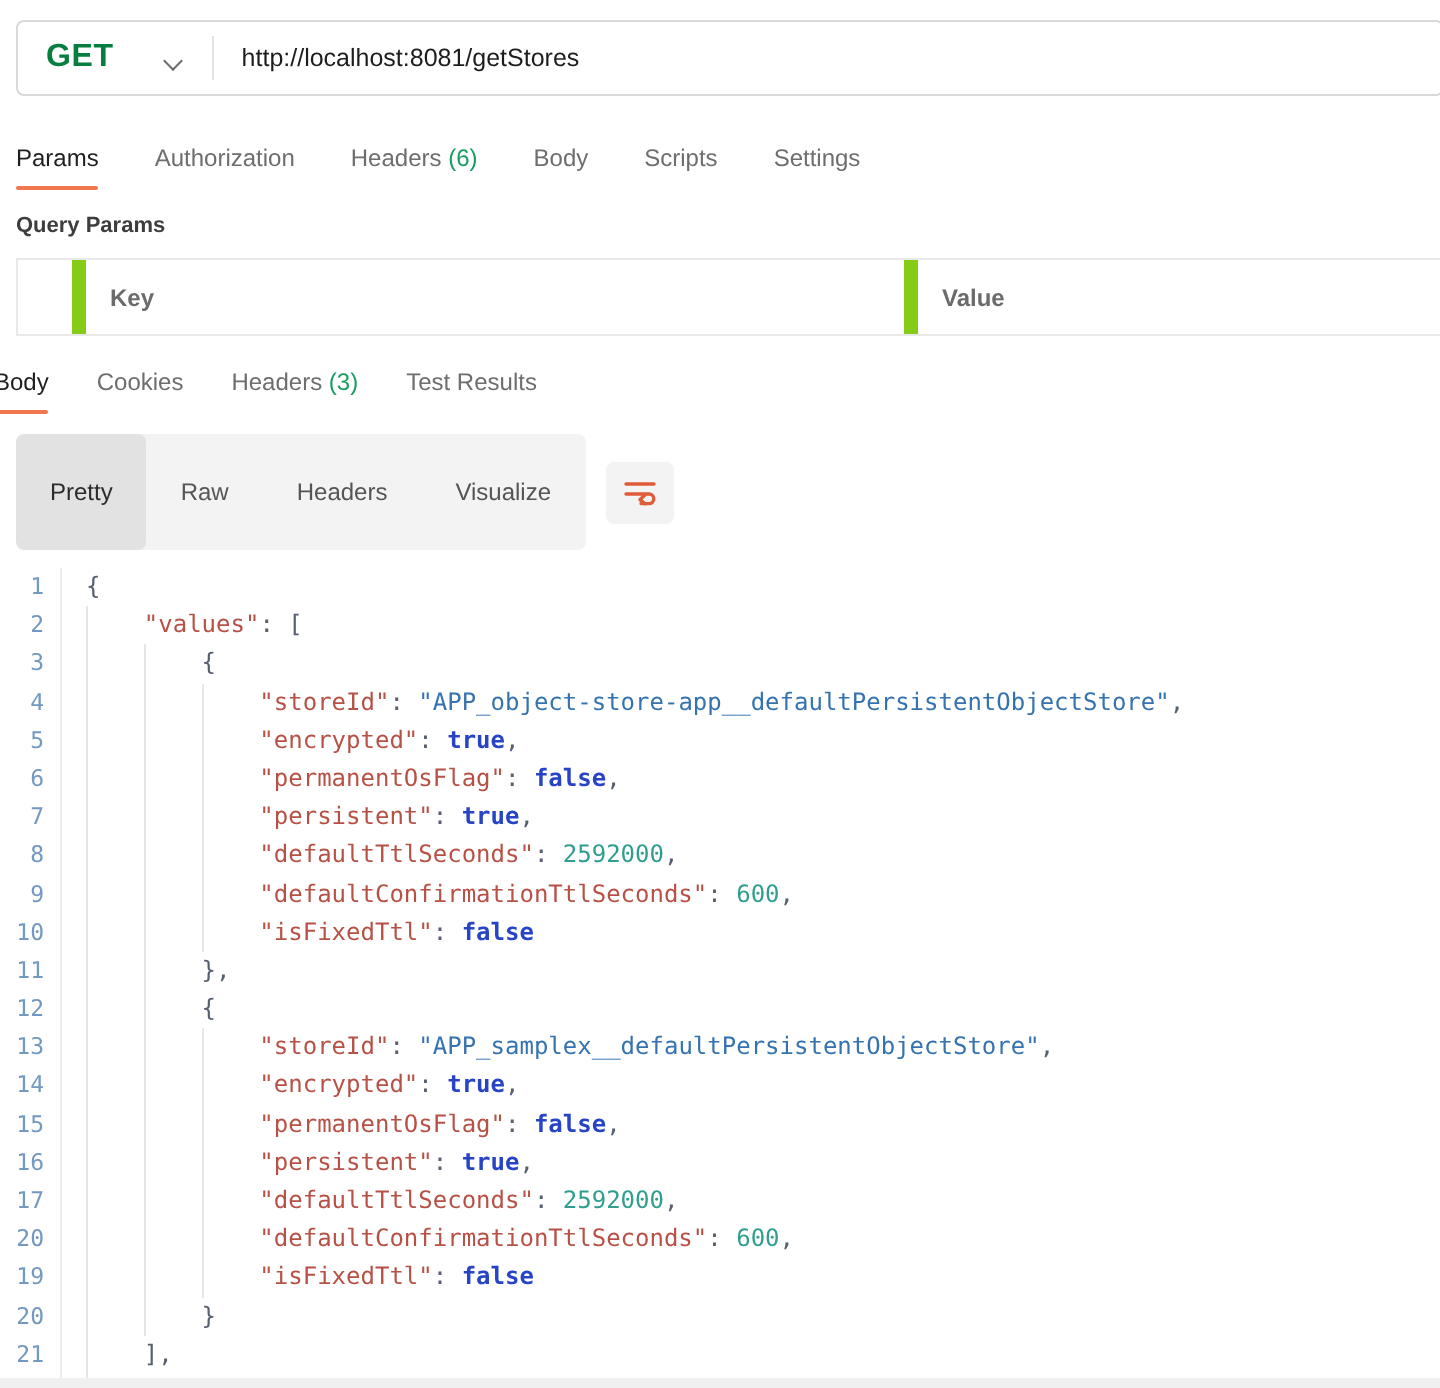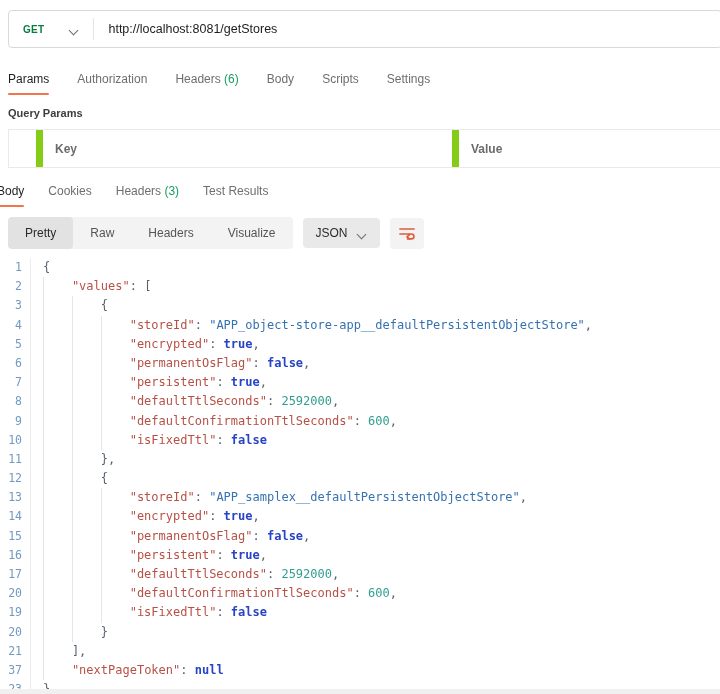--- a/index.html
+++ b/index.html
@@ -4,21 +4,21 @@
 <style>
   * { margin:0; padding:0; box-sizing:border-box; }
   html,body { width:720px; height:694px; background:#ffffff; overflow:hidden;
     font-family:"Liberation Sans", sans-serif; color:#1f1f1f; }
 
   
   .url-bar { display:flex; align-items:center; height:38px; margin:10px 0 0 8px;
     width:714px; border:1px solid #d9d9d9; border-radius:4px; background:#fff; }
   .method { display:flex; align-items:center; gap:26px; padding:0 14px 0 14px;
     height:100%; cursor:pointer; }
-  .method-label { color:#067e3f; font-weight:bold; font-size:10px; letter-spacing:.3px; }
+  .method-label { color:#067e3f; font-weight:bold; font-size:16px; letter-spacing:.3px; }
   .chev { width:9px; height:9px; position:relative; }
   .chev::before { content:""; position:absolute; left:0; top:2px; width:6px; height:6px;
     border-right:1.6px solid #6e6e6e; border-bottom:1.6px solid #6e6e6e;
     transform:rotate(45deg); }
   .url-divider { width:1px; height:22px; background:#e3e3e3; }
   .url-text { flex:1; padding-left:14px; font-size:12.5px; color:#1d1d1d;
     white-space:nowrap; overflow:hidden; }
 
   
   .tabs { display:flex; align-items:flex-end; font-size:12px; color:#6e6e6e; }
@@ -37,21 +37,21 @@
   .ptable .row { display:flex; height:37px; }
   .ptable .cell { display:flex; align-items:center; font-size:12px; font-weight:bold;
     color:#6b6b6b; border-right:7px solid #84cc16; padding-left:12px; }
   .ptable .c-check { width:34px; padding-left:0; }
   .ptable .c-key { width:416px; }
   .ptable .c-value { flex:1; border-right:none; }
 
   
   .resp-toolbar { display:flex; align-items:center; gap:10px; margin:10px 0 0 8px; }
   .seg-group { display:flex; background:#f3f3f3; border-radius:4px; overflow:hidden; }
-  .seg { padding:9px 17px; font-size:12px; color:#555; cursor:pointer; border-radius:4px; }
+  .seg { padding:22px 17px; font-size:12px; color:#555; cursor:pointer; border-radius:4px; }
   .seg.seg-active { background:#e2e2e2; color:#2b2b2b; }
   .format-pill { display:flex; align-items:center; gap:10px; background:#e9e9e9;
     border-radius:4px; padding:8px 13px; font-size:12px; color:#2b2b2b; cursor:pointer; }
   .icon-pill { display:flex; align-items:center; justify-content:center; background:#f3f3f3;
     border-radius:4px; width:34px; height:31px; cursor:pointer; }
 
   
   .code-pane { margin-top:9px; height:438px; overflow:hidden; position:relative;
     font-family:"DejaVu Sans Mono","Liberation Mono",monospace; font-size:12px; }
   .code-line { display:flex; height:19.2px; line-height:19.2px; white-space:pre; }
@@ -105,24 +105,20 @@
     <div class="tab"><span>Test Results</span></div>
   </div>
 
 <div class="resp-toolbar">
   <div class="seg-group" id="view-modes">
       <div class="seg seg-active">Pretty</div>
       <div class="seg">Raw</div>
       <div class="seg">Headers</div>
       <div class="seg">Visualize</div>
     </div>
-  <div class="format-pill">
-    <span>JSON</span>
-    <span class="chev"></span>
-  </div>
   <div class="icon-pill">
     <svg width="18" height="16" viewBox="0 0 18 16" fill="none">
       <path d="M2 4 H16" stroke="#e05b38" stroke-width="1.7" stroke-linecap="round"></path>
       <path d="M2 9 H13.5 a2.4 2.4 0 0 1 0 4.8 H9.5" stroke="#e05b38" stroke-width="1.7" stroke-linecap="round" fill="none"></path>
       <path d="M11.5 11.6 L9 13.9 L11.5 16" stroke="#e05b38" stroke-width="1.7" stroke-linecap="round" stroke-linejoin="round" fill="none" transform="translate(0,-2.1)"></path>
     </svg>
   </div>
 </div>
 
 <div class="code-pane" id="code-pane">

